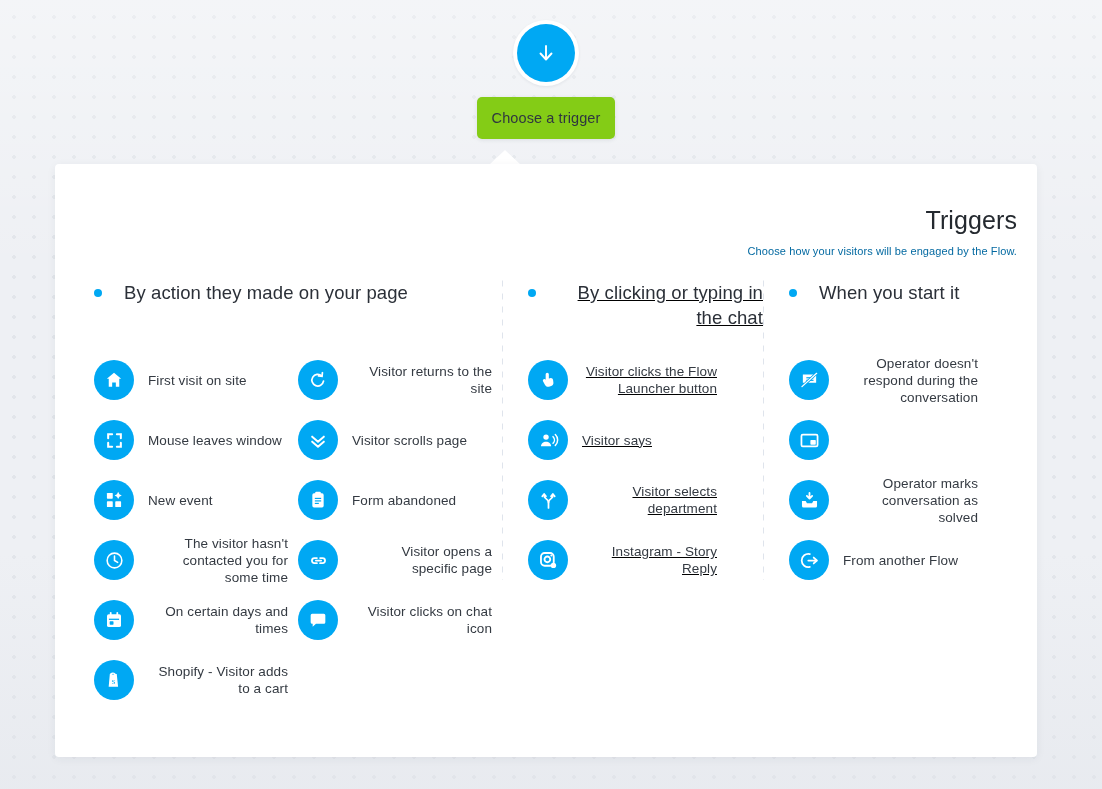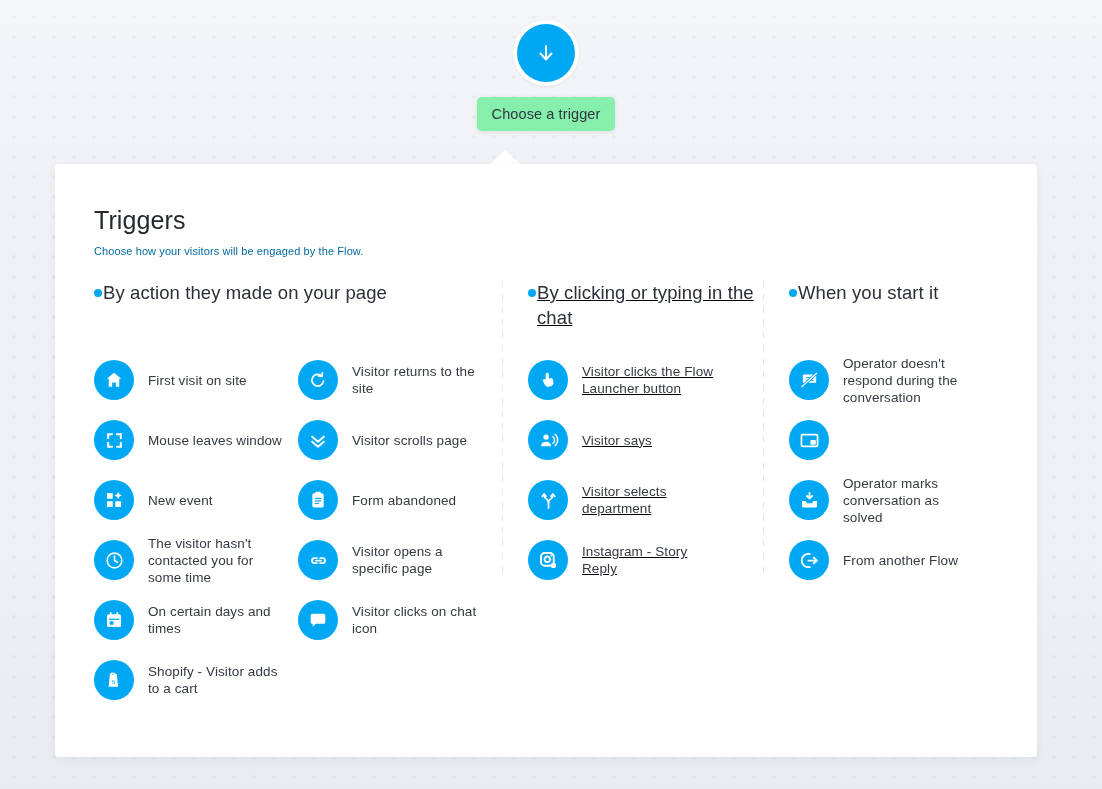--- a/index.html
+++ b/index.html
@@ -52,42 +52,43 @@
     align-items: center;
     justify-content: center;
   }
   .trigger-node-inner svg { display: block; }
 
   .trigger-tooltip {
     position: absolute;
     left: 477px;
     top: 97px;
     width: 138px;
-    height: 34px;
-    background: #86efac;
+    height: 42px;
+    background: #84cc16;
     border-radius: 5px;
     display: flex;
     align-items: center;
     justify-content: center;
     font-size: 14.5px;
     color: #2f3640;
     box-shadow: 0 1px 4px rgba(30,40,60,0.10);
     letter-spacing: 0.1px;
   }
 
   
   .card {
     position: absolute;
     left: 55px;
     top: 164px;
     width: 982px;
     height: 593px;
     background: #ffffff;
     border-radius: 4px;
     box-shadow: 0 2px 10px rgba(40,50,70,0.06);
+    text-align: right;
   }
   .card-notch {
     position: absolute;
     left: 489px;
     top: 150px;
     width: 0;
     height: 0;
     border-left: 16px solid transparent;
     border-right: 16px solid transparent;
     border-bottom: 15px solid #ffffff;
@@ -139,21 +140,21 @@
     background-image: linear-gradient(to bottom, #dfe4ec 50%, rgba(255,255,255,0) 0%);
     background-position: left;
     background-size: 1px 13px;
     background-repeat: repeat-y;
     height: 300px;
   }
 
   .col-head {
     display: flex;
     align-items: flex-start;
-    gap: 1px;
+    gap: 22px;
     min-height: 60px;
   }
   .col-head .bullet {
     flex: 0 0 auto;
     width: 8px;
     height: 8px;
     border-radius: 50%;
     background: #00a8f3;
     margin-top: 9px;
   }

